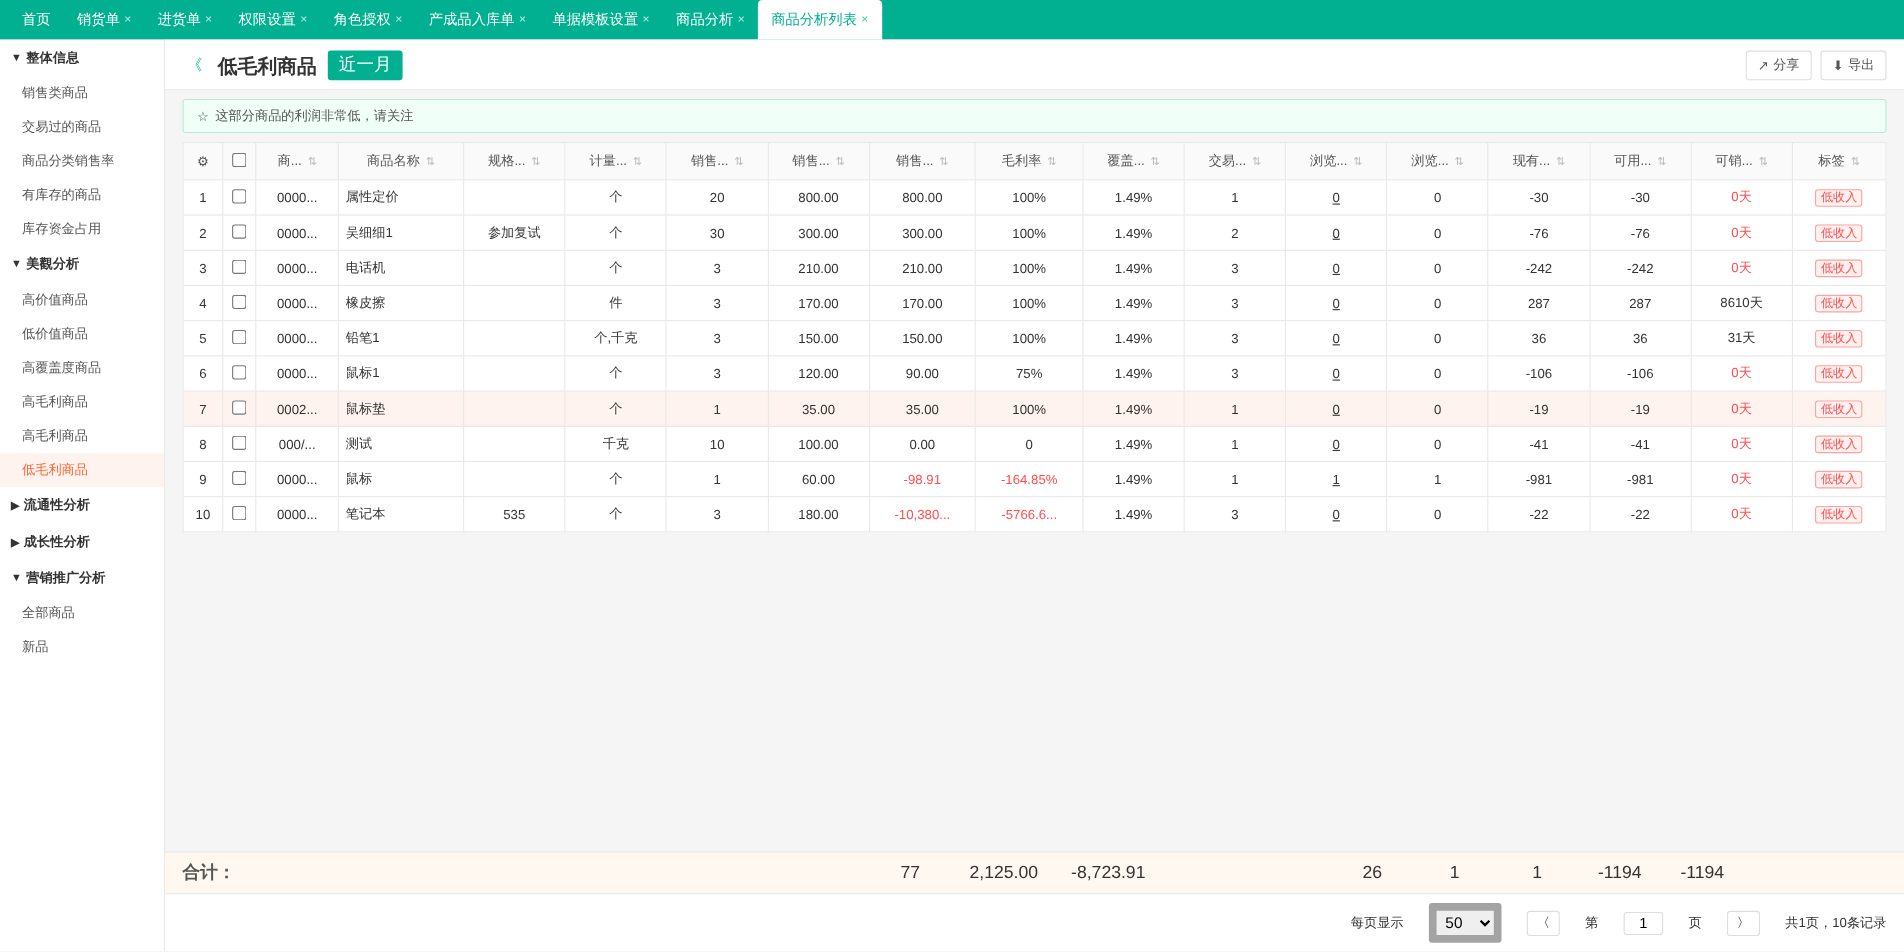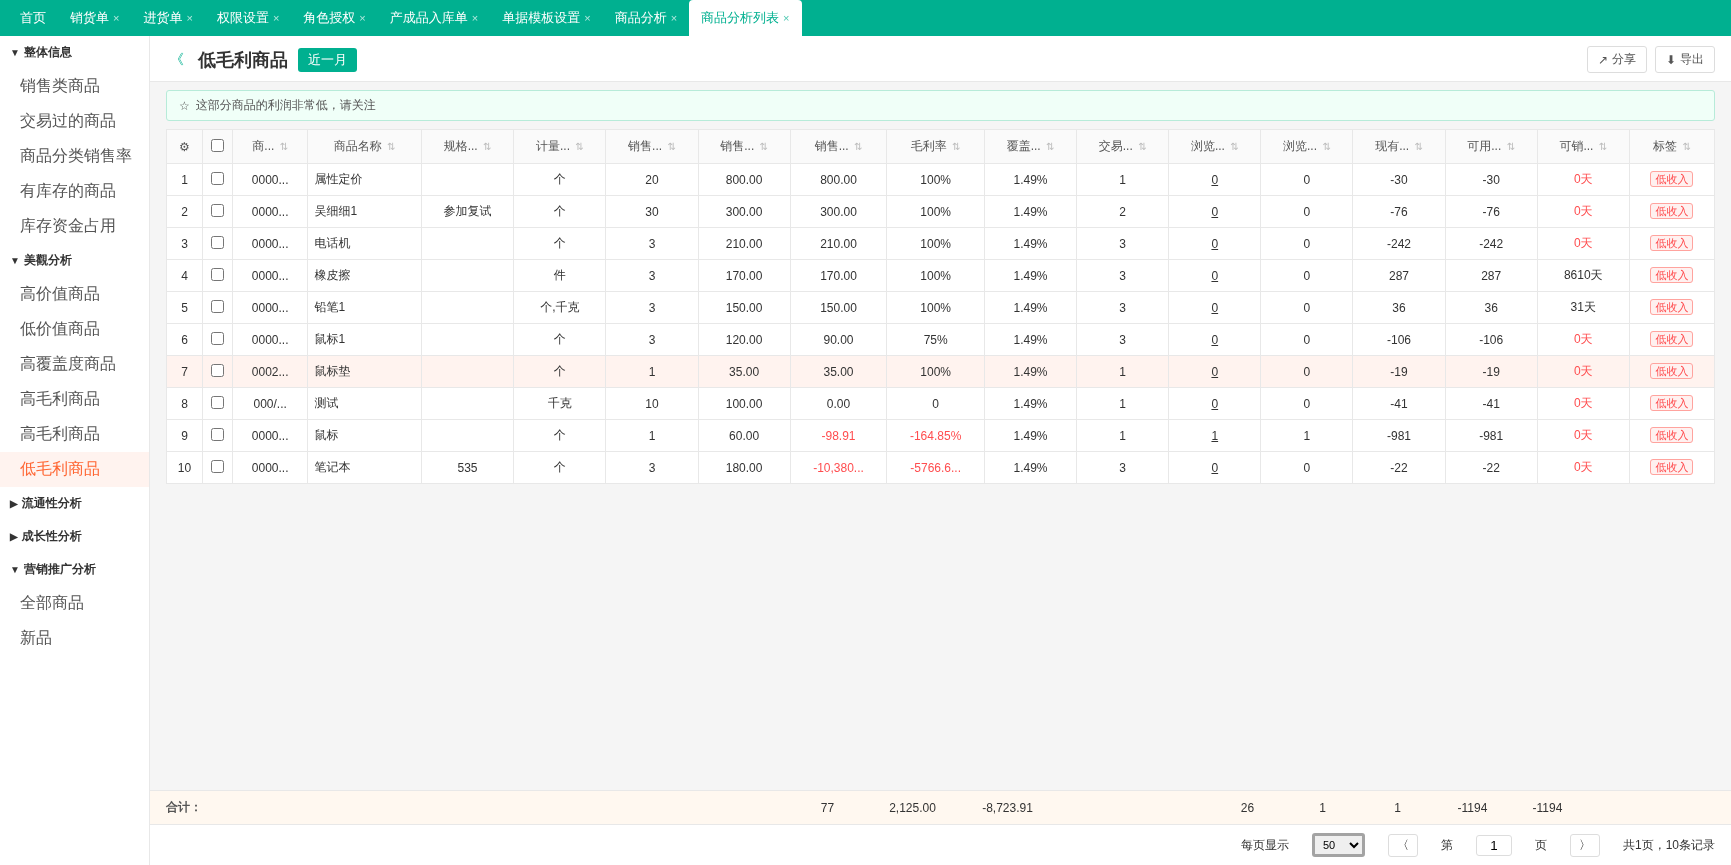--- a/index.html
+++ b/index.html
@@ -56,21 +56,21 @@
       color: #333;
       cursor: pointer;
       font-weight: bold;
     }
     .sidebar-group-header .arrow {
       margin-right: 4px;
       font-size: 10px;
     }
     .sidebar-item {
       padding: 7px 10px 7px 20px;
-      font-size: 16px;
+      font-size: 12px;
       color: #555;
       cursor: pointer;
     }
     .sidebar-item.active {
       background: #fff3ef;
       color: #ff6633;
     }
 
     
     .main-content {
@@ -94,21 +94,21 @@
       font-size: 18px;
       font-weight: bold;
       color: #333;
     }
     .time-filter-btn {
       background: #00b090;
       color: #fff;
       border: none;
       border-radius: 3px;
       padding: 3px 10px;
-      font-size: 13px;
+      font-size: 16px;
       cursor: pointer;
     }
     .search-box {
       display: flex;
       align-items: center;
       border: 1px solid #ddd;
       border-radius: 3px;
       padding: 3px 8px;
       background: #fff;
       flex: 1;
@@ -206,42 +206,42 @@
     .col-num { width: 36px; }
     .col-check { width: 30px; }
 
     
     .table-footer {
       display: flex;
       align-items: center;
       padding: 8px 16px;
       background: #fff8f0;
       border-top: 1px solid #e8e8e8;
-      font-size: 12px;
+      font-size: 16px;
       gap: 20px;
       justify-content: space-between;
     }
     .table-footer .total-label { color: #555; font-weight: bold; }
 
     
     .pagination {
       display: flex;
       align-items: center;
       justify-content: flex-end;
       padding: 8px 16px;
       background: #fff;
       border-top: 1px solid #e8e8e8;
       gap: 23px;
       font-size: 12px;
     }
     .pagination select {
-      border: 3px solid #a3a3a3;
+      border: 7px solid #a3a3a3;
       border-radius: 3px;
       padding: 2px 4px;
-      font-size: 11px;
+      font-size: 14px;
     }
     .pagination .page-btn {
       border: 1px solid #ddd;
       background: #fff;
       border-radius: 3px;
       padding: 2px 8px;
       cursor: pointer;
       font-size: 12px;
     }
 

